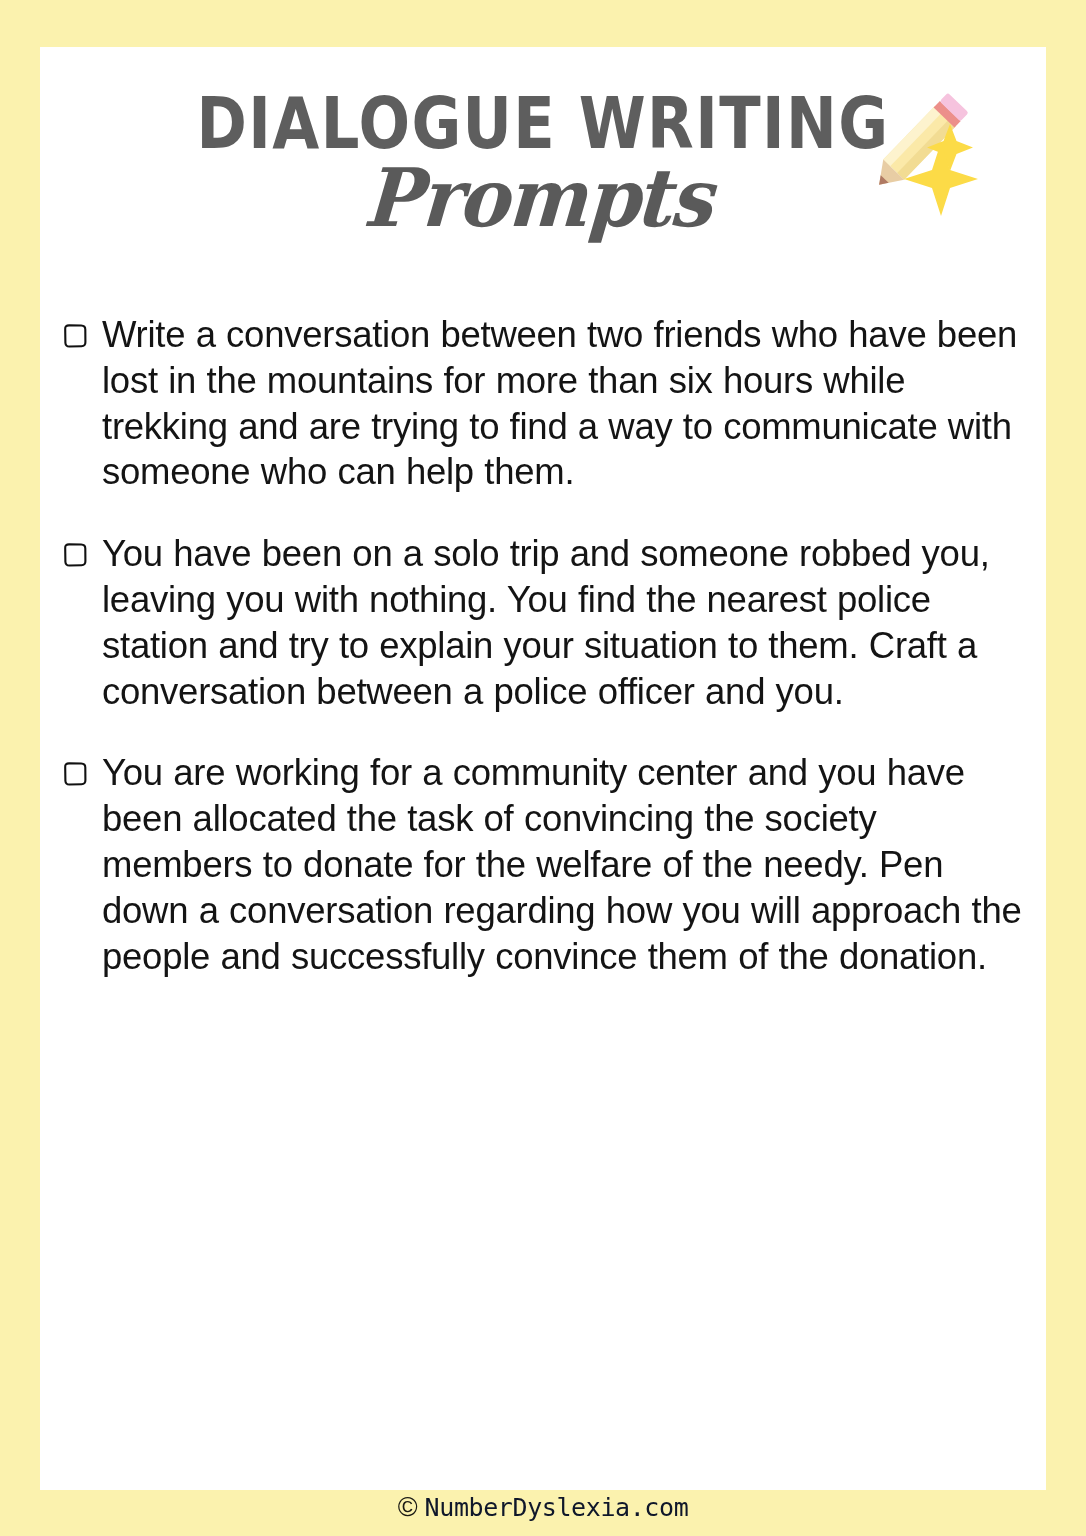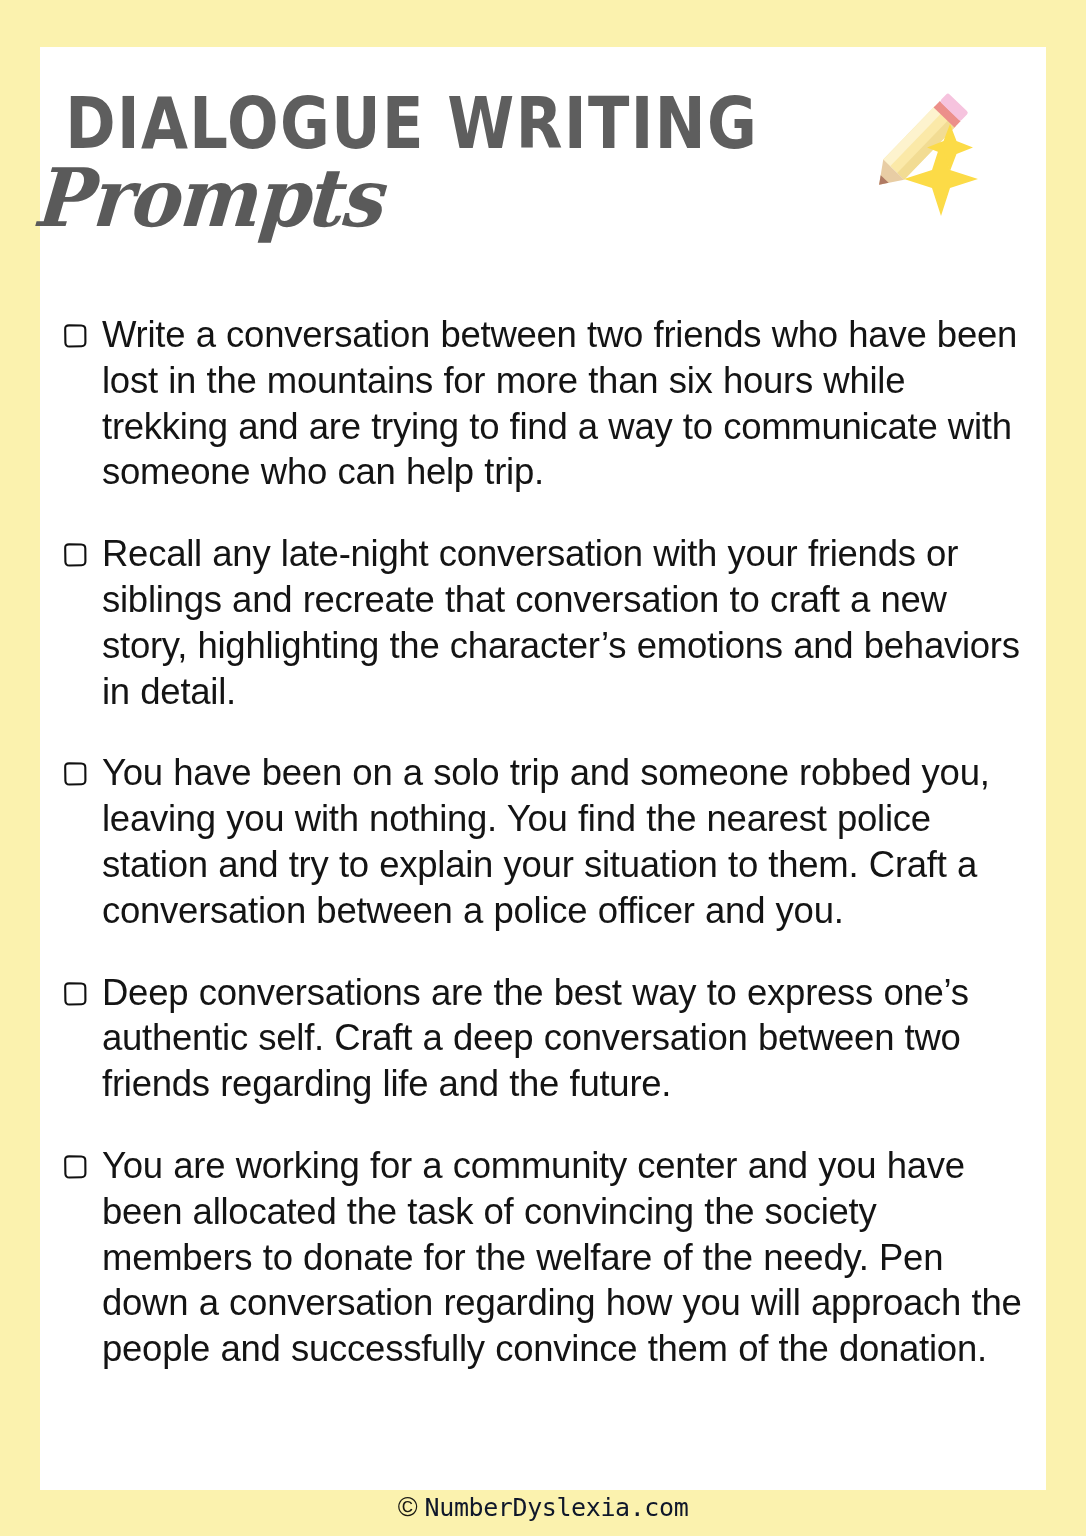--- a/index.html
+++ b/index.html
@@ -38,20 +38,21 @@
     position: relative;
     width: 100%;
     height: 245px;
   }
 
   .title-block {
     position: absolute;
     left: 0;
     right: 0;
     top: 44px;
+    text-align: center;
   }
 
   .title-main {
     display: block;
     font-family: "Liberation Sans Narrow", "DejaVu Sans Condensed", "Liberation Sans", sans-serif;
     font-weight: 700;
     font-size: 71px;
     line-height: 0.92;
     letter-spacing: 1.5px;
     color: #5E5E5E;
@@ -178,49 +179,33 @@
     </div>
 
     <div class="prompt-list">
 
       <div class="prompt-item">
         <span class="checkbox">
           <svg width="26" height="26" viewBox="0 0 26 26" xmlns="http://www.w3.org/2000/svg">
             <path d="M3.2 6.0 C3.0 3.6 4.4 2.4 7.0 2.4 L19.2 2.5 C21.9 2.6 23.3 3.9 23.3 6.4 L23.4 19.0 C23.5 21.7 22.2 23.2 19.5 23.3 L7.6 23.5 C5.2 23.6 3.6 22.5 3.4 20.0 L3.2 6.0" fill="none" stroke="#111111" stroke-width="2.1" stroke-linecap="round"></path>
           </svg>
         </span>
-        <span class="prompt-text">Write a conversation between two friends who have been lost in the mountains for more than six hours while trekking and are trying to find a way to communicate with someone who can help trip.</span>
-      </div>
-
-      <div class="prompt-item">
-        <span class="checkbox">
-          <svg width="26" height="26" viewBox="0 0 26 26" xmlns="http://www.w3.org/2000/svg">
-            <path d="M3.2 6.0 C3.0 3.6 4.4 2.4 7.0 2.4 L19.2 2.5 C21.9 2.6 23.3 3.9 23.3 6.4 L23.4 19.0 C23.5 21.7 22.2 23.2 19.5 23.3 L7.6 23.5 C5.2 23.6 3.6 22.5 3.4 20.0 L3.2 6.0" fill="none" stroke="#111111" stroke-width="2.1" stroke-linecap="round"></path>
-          </svg>
-        </span>
-        <span class="prompt-text">Recall any late-night conversation with your friends or siblings and recreate that conversation to craft a new story, highlighting the character’s emotions and behaviors in detail.</span>
-      </div>
+        <span class="prompt-text">Write a conversation between two friends who have been lost in the mountains for more than six hours while trekking and are trying to find a way to communicate with someone who can help them.</span>
+      </div>
+
 
       <div class="prompt-item">
         <span class="checkbox">
           <svg width="26" height="26" viewBox="0 0 26 26" xmlns="http://www.w3.org/2000/svg">
             <path d="M3.2 6.0 C3.0 3.6 4.4 2.4 7.0 2.4 L19.2 2.5 C21.9 2.6 23.3 3.9 23.3 6.4 L23.4 19.0 C23.5 21.7 22.2 23.2 19.5 23.3 L7.6 23.5 C5.2 23.6 3.6 22.5 3.4 20.0 L3.2 6.0" fill="none" stroke="#111111" stroke-width="2.1" stroke-linecap="round"></path>
           </svg>
         </span>
         <span class="prompt-text">You have been on a solo trip and someone robbed you, leaving you with nothing. You find the nearest police station and try to explain your situation to them. Craft a conversation between a police officer and you.</span>
       </div>
 
-      <div class="prompt-item">
-        <span class="checkbox">
-          <svg width="26" height="26" viewBox="0 0 26 26" xmlns="http://www.w3.org/2000/svg">
-            <path d="M3.2 6.0 C3.0 3.6 4.4 2.4 7.0 2.4 L19.2 2.5 C21.9 2.6 23.3 3.9 23.3 6.4 L23.4 19.0 C23.5 21.7 22.2 23.2 19.5 23.3 L7.6 23.5 C5.2 23.6 3.6 22.5 3.4 20.0 L3.2 6.0" fill="none" stroke="#111111" stroke-width="2.1" stroke-linecap="round"></path>
-          </svg>
-        </span>
-        <span class="prompt-text">Deep conversations are the best way to express one’s authentic self. Craft a deep conversation between two friends regarding life and the future.</span>
-      </div>
 
       <div class="prompt-item">
         <span class="checkbox">
           <svg width="26" height="26" viewBox="0 0 26 26" xmlns="http://www.w3.org/2000/svg">
             <path d="M3.2 6.0 C3.0 3.6 4.4 2.4 7.0 2.4 L19.2 2.5 C21.9 2.6 23.3 3.9 23.3 6.4 L23.4 19.0 C23.5 21.7 22.2 23.2 19.5 23.3 L7.6 23.5 C5.2 23.6 3.6 22.5 3.4 20.0 L3.2 6.0" fill="none" stroke="#111111" stroke-width="2.1" stroke-linecap="round"></path>
           </svg>
         </span>
         <span class="prompt-text">You are working for a community center and you have been allocated the task of convincing the society members to donate for the welfare of the needy. Pen down a conversation regarding how you will approach the people and successfully convince them of the donation.</span>
       </div>
 

